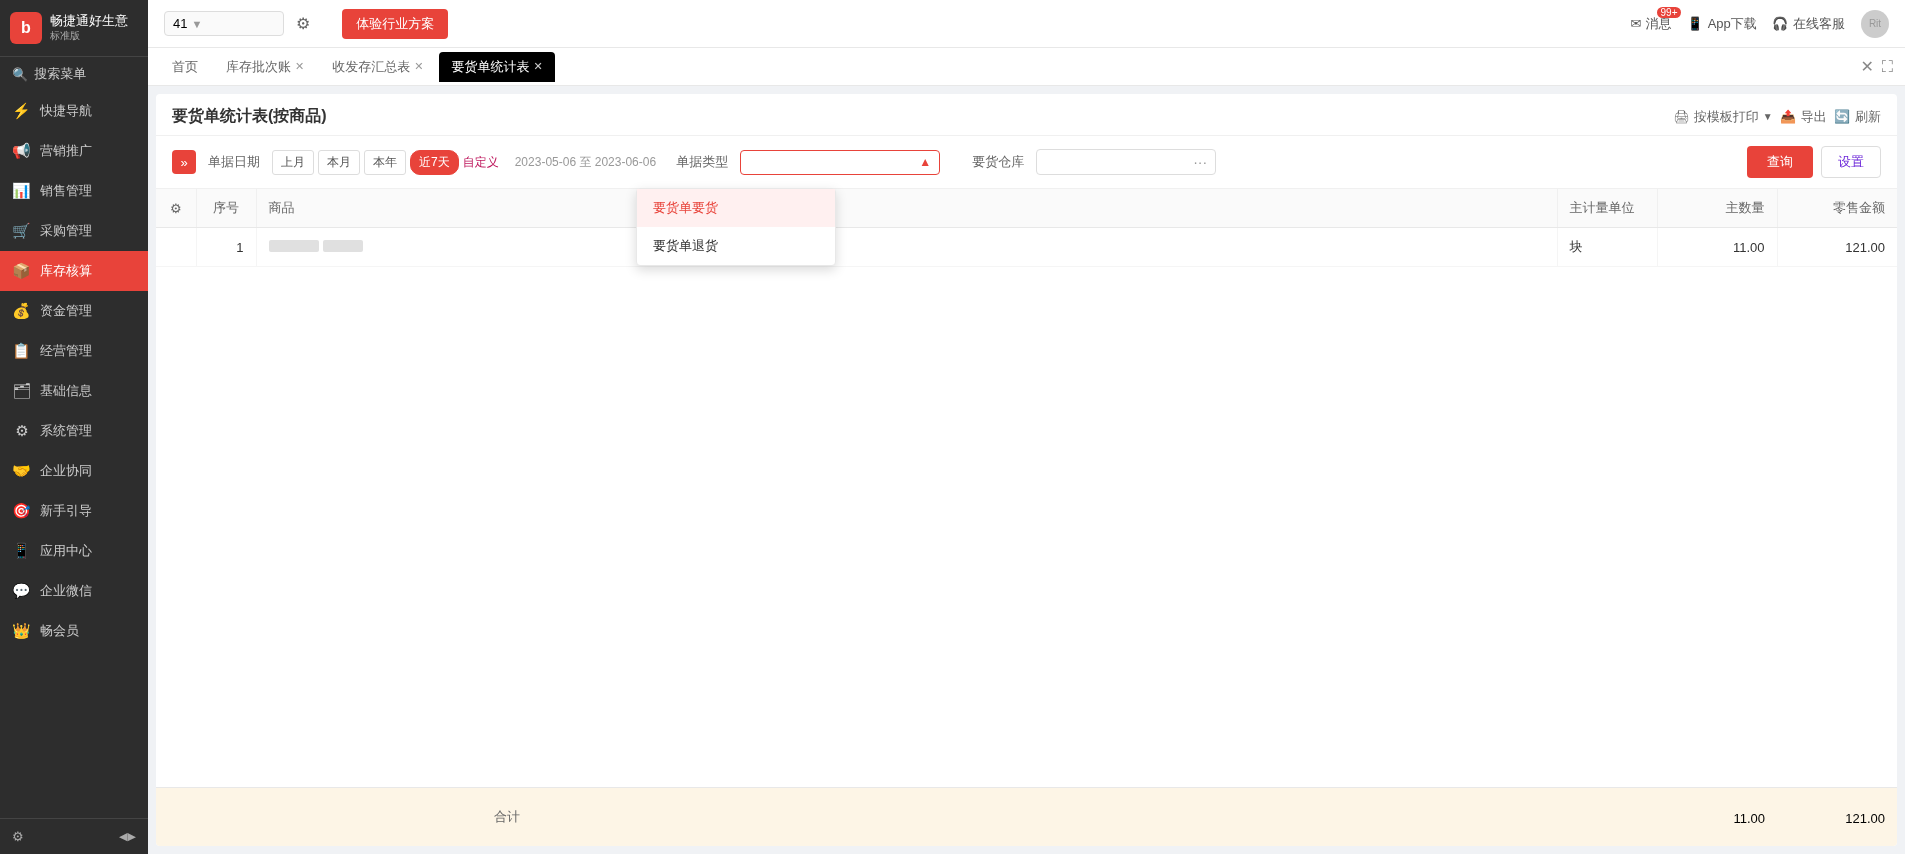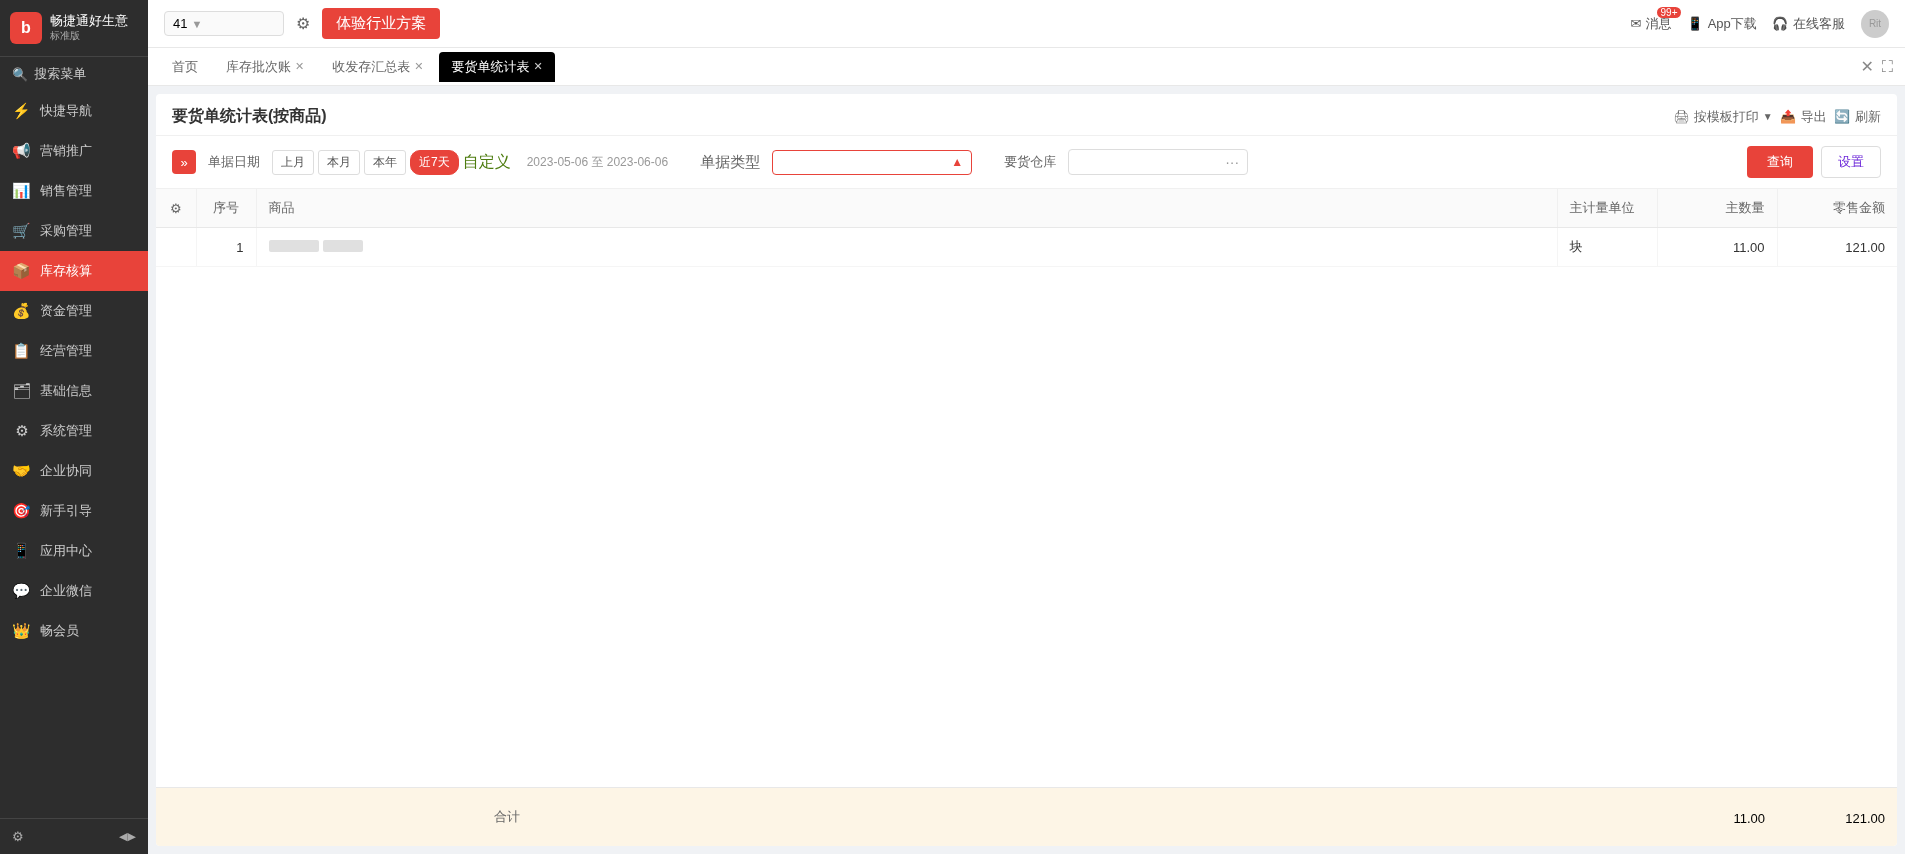--- a/index.html
+++ b/index.html
@@ -74,21 +74,21 @@
     }
     .topbar-left { flex: 1; display: flex; align-items: center; gap: 12px; }
     .store-selector {
       display: flex; align-items: center; gap: 4px;
       border: 1px solid #ddd; border-radius: 4px;
       padding: 4px 8px; cursor: pointer; background: #fafafa; min-width: 120px;
     }
     .topbar-btn-trial {
       background: #e8433a; color: #fff;
       border: none; border-radius: 4px;
-      padding: 6px 14px; cursor: pointer; font-size: 15px;
+      padding: 6px 14px; cursor: pointer; font-size: 13px; margin-left: 20px;
     }
     .topbar-right { display: flex; align-items: center; gap: 16px; }
     .topbar-icon-btn {
       display: flex; align-items: center; gap: 4px;
       color: #555; cursor: pointer; font-size: 13px; position: relative;
     }
     .badge {
       background: #e8433a; color: #fff; font-size: 10px;
       border-radius: 10px; padding: 0 4px; min-width: 18px;
       text-align: center; position: absolute; top: -8px; right: -10px;
@@ -149,23 +149,23 @@
     }
     .filter-label { color: #666; font-size: 13px; flex-shrink: 0; }
     .date-range-btns { display: flex; gap: 4px; align-items: center; }
     .date-btn {
       padding: 3px 8px; border: 1px solid #ddd; border-radius: 3px;
       cursor: pointer; font-size: 12px; color: #555; background: #fff;
     }
     .date-btn.hot {
       background: #e8433a; color: #fff; border-color: #e8433a; border-radius: 10px;
     }
-    .date-custom { color: #4d7c0f; font-size: 16px; cursor: pointer; }
+    .date-custom { color: #be185d; font-size: 12px; cursor: pointer; }
     .date-range-text { font-size: 12px; color: #999; }
-    .filter-type-label { color: #666; font-size: 15px; flex-shrink: 0; margin-left: 20px; }
+    .filter-type-label { color: #666; font-size: 13px; flex-shrink: 0; margin-left: 8px; }
     .filter-type-input {
       display: flex; align-items: center; gap: 4px;
       border: 1px solid #e8433a; border-radius: 4px;
       padding: 4px 8px; min-width: 200px; cursor: pointer; position: relative;
     }
     .filter-type-input input {
       border: none; outline: none; flex: 1; font-size: 13px; color: #333;
     }
     .filter-warehouse-label { color: #666; font-size: 13px; flex-shrink: 0; margin-left: 20px; }
     .filter-warehouse-input {
@@ -428,20 +428,24 @@
       <span class="filter-warehouse-label">要货仓库</span>
       <div class="filter-warehouse-input">
         <input type="text" style="border: none; outline: none; flex: 1 1 0%; width: 140px;">
         <span style="color:#999;font-size:14px;">···</span>
       </div>
       <div class="filter-actions">
         <button class="btn-query">查询</button>
         <button class="btn-settings">设置</button>
       </div>
 
+      <div class="dropdown-overlay">
+        <div class="dropdown-item selected">要货单要货</div>
+        <div class="dropdown-item">要货单退货</div>
+      </div>
     </div>
 
     <div class="table-wrapper">
       <table>
         <thead>
           <tr>
             <th class="th-settings">⚙</th>
             <th class="col-seq">序号</th>
             <th class="col-product">商品</th>
             <th class="col-unit">主计量单位</th>

